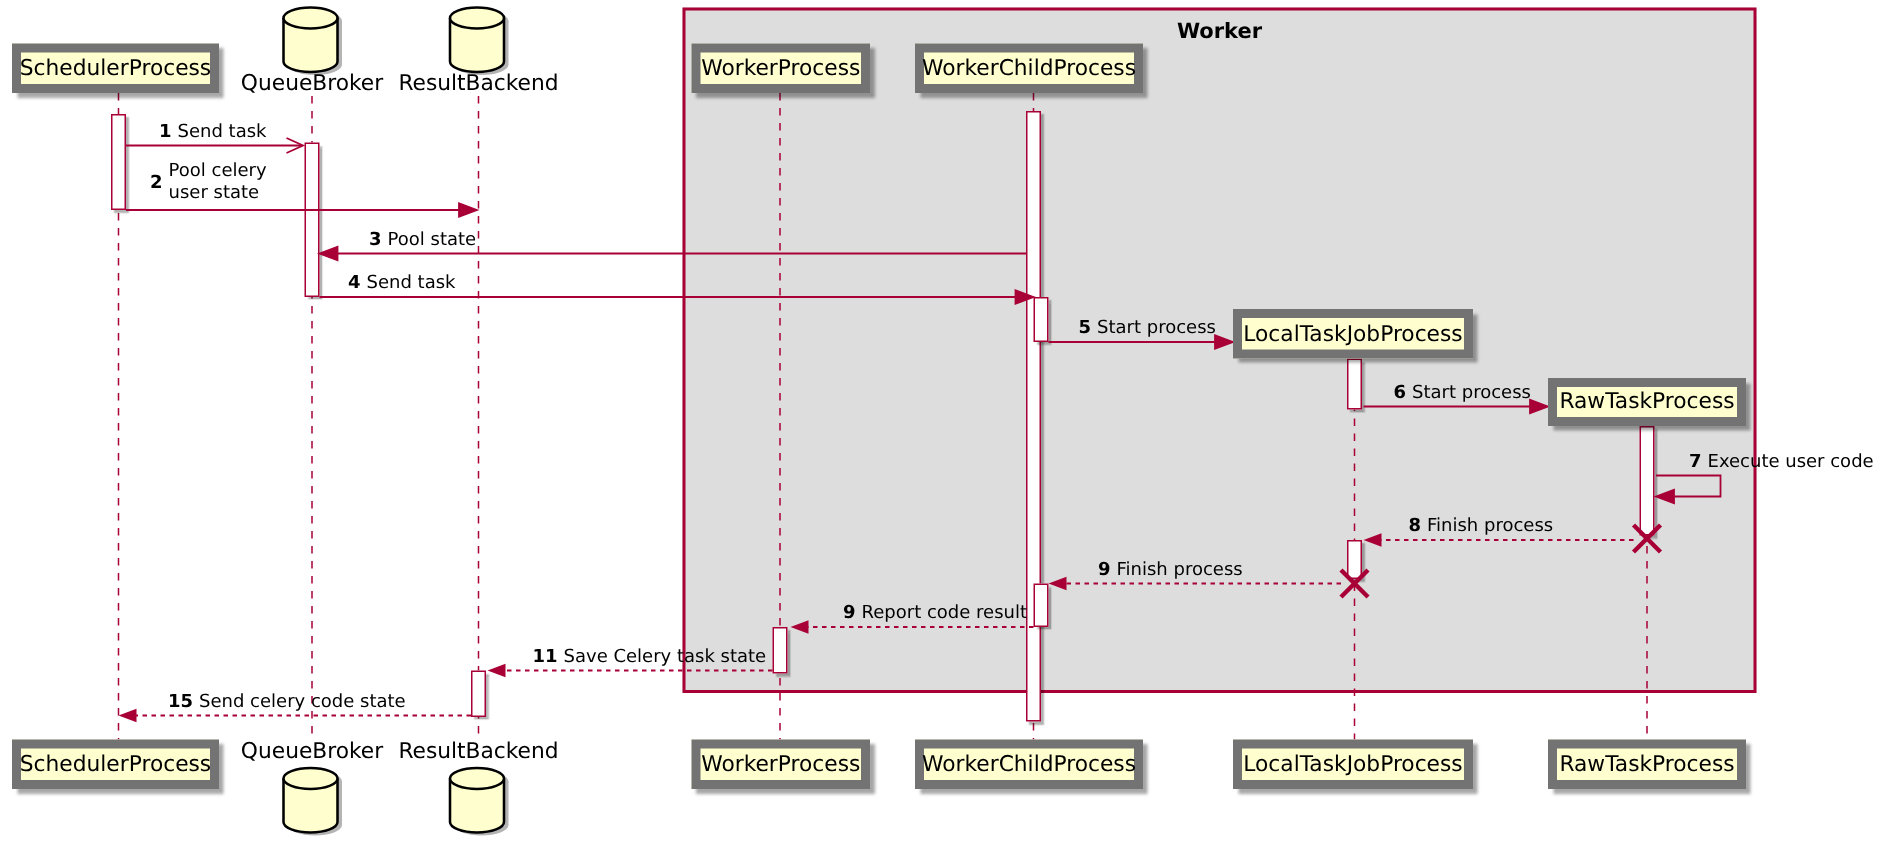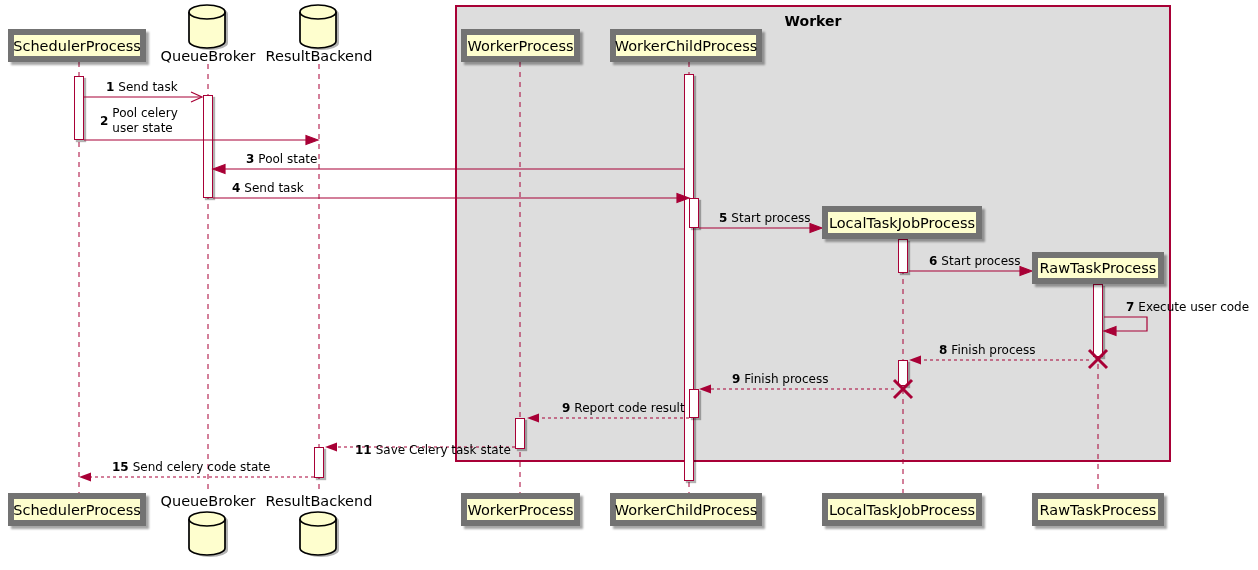--- a/index.html
+++ b/index.html
@@ -173,21 +173,21 @@
   </div>
   <div class="msg-label" style="left:923px;top:343px;">
     <b>8</b><span>Finish process</span>
   </div>
   <div class="msg-label" style="left:716px;top:372px;">
     <b>9</b><span>Finish process</span>
   </div>
   <div class="msg-label" style="left:546px;top:401px;">
     <b>9</b><span>Report code result</span>
   </div>
-  <div class="msg-label" style="left:339px;top:443px;">
+  <div class="msg-label" style="left:339px;top:430px;">
     <b>11</b><span>Save Celery task state</span>
   </div>
   <div class="msg-label" style="left:96px;top:460px;">
     <b>15</b><span>Send celery code state</span>
   </div>
 
   <div class="participant" style="left:8px;top:29px;width:138px;height:33px;">SchedulerProcess</div>
   <div class="participant" style="left:461px;top:29px;width:119px;height:33px;">WorkerProcess</div>
   <div class="participant" style="left:610px;top:29px;width:152px;height:33px;">WorkerChildProcess</div>
   <div class="participant" style="left:822px;top:206px;width:160px;height:33px;">LocalTaskJobProcess</div>

